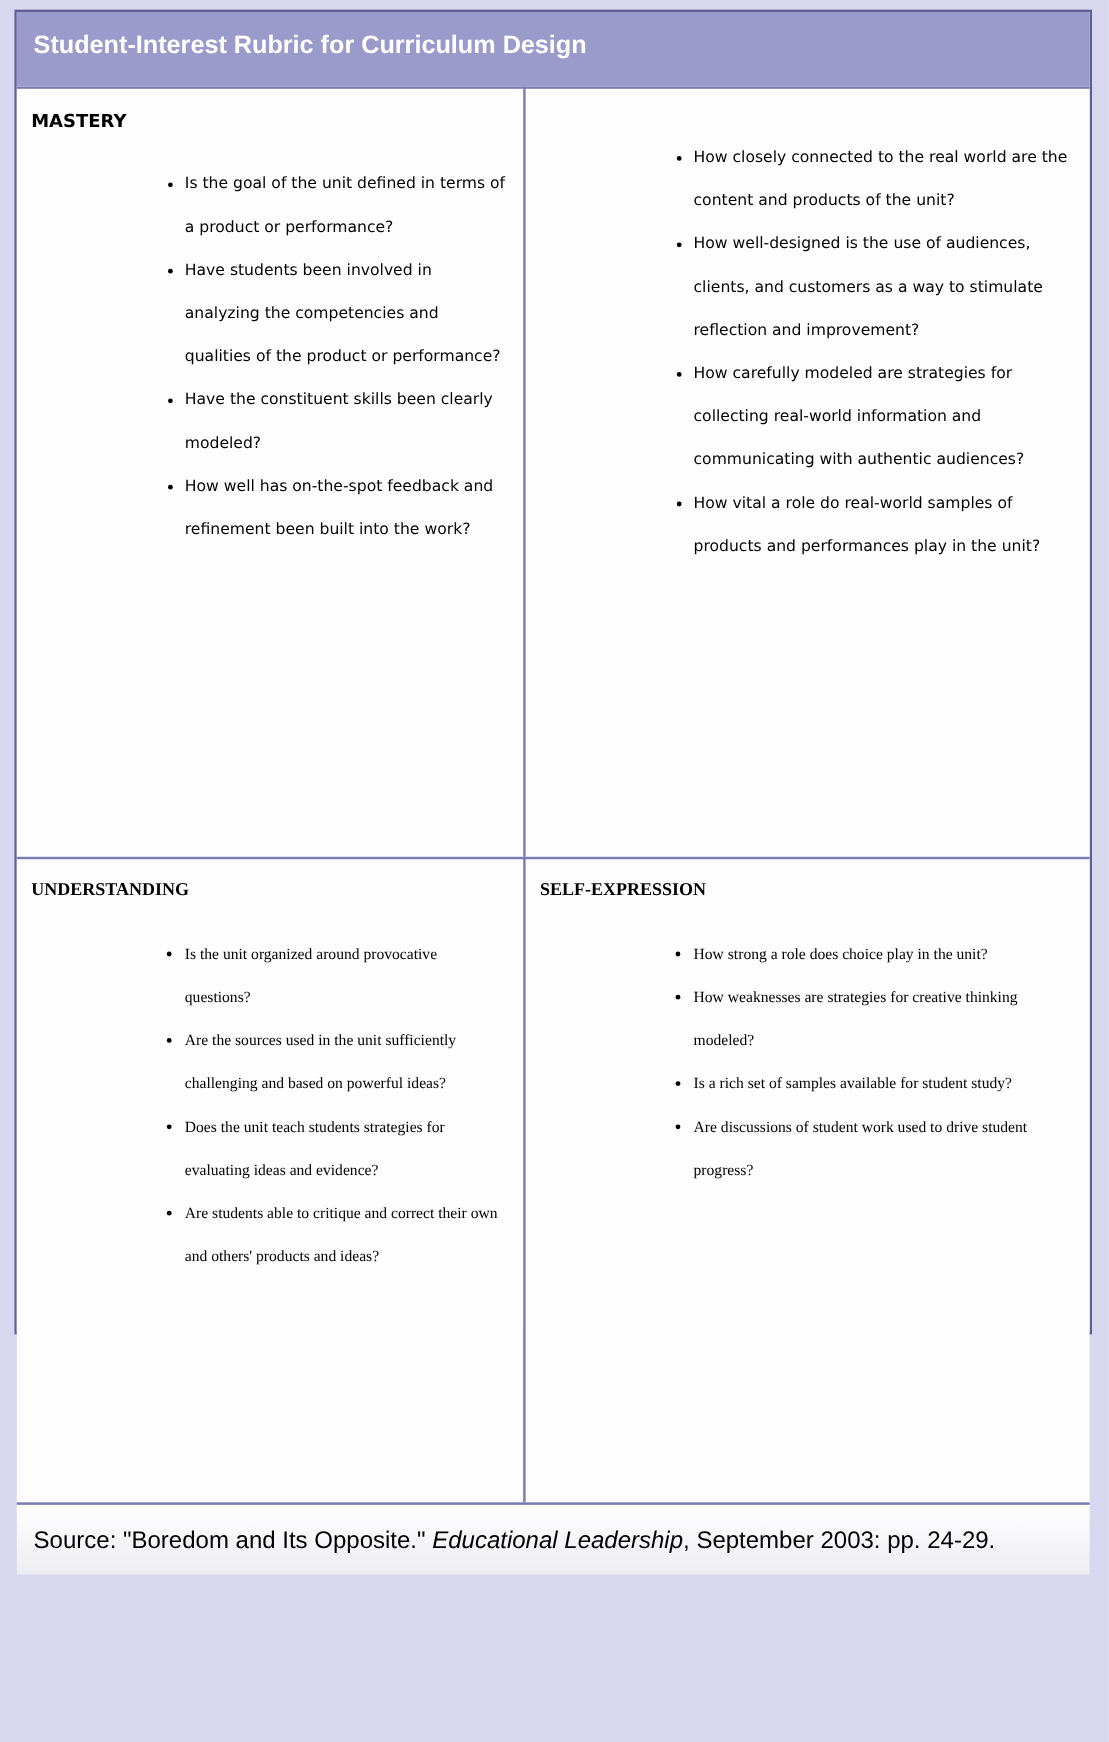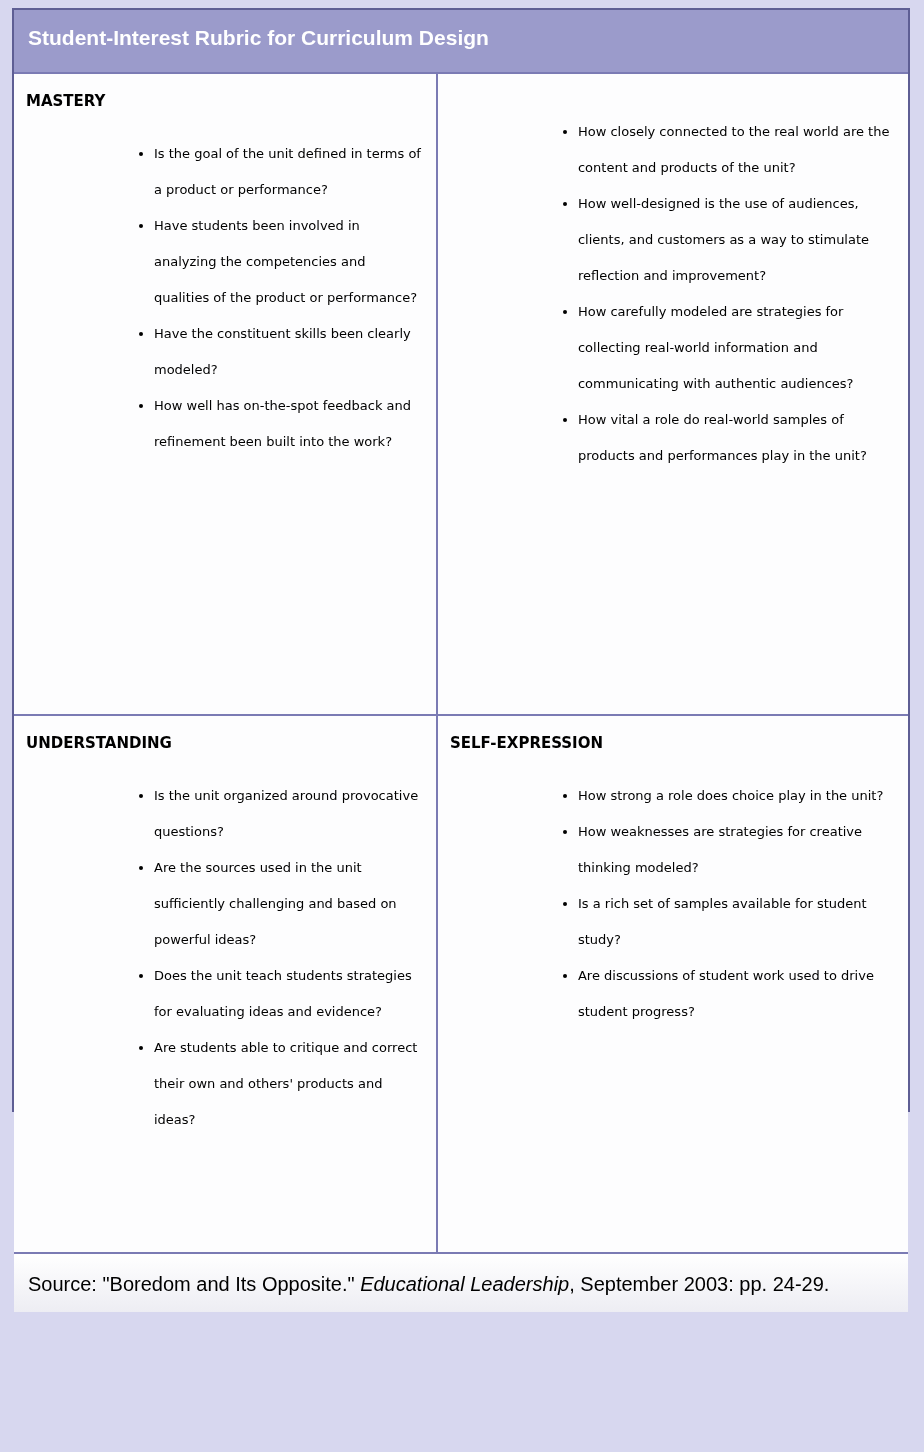--- a/index.html
+++ b/index.html
@@ -43,21 +43,21 @@
     grid-template-columns: 47.2% 52.8%;
   }
   .cell {
     box-sizing: border-box;
     border-top: 2px solid #7b7bb4;
     background: #fdfdfe;
     padding: 14px 10px 24px 12px;
   }
   .cell.right { border-left: 2px solid #7b7bb4; }
   .row1 .cell { min-height: 642px; }
-  .row2 .cell { min-height: 538px; }
+  .row2 .cell { min-height: 538px; font-family: Liberation Serif, serif; }
   .cell h2 {
     font-size: 15px;
     font-weight: bold;
     margin: 0;
     padding: 4px 0 0 0;
   }
   .cell ul {
     list-style: disc outside;
     margin: 26px 0 0 0;
     padding: 0 4px 0 80px;

